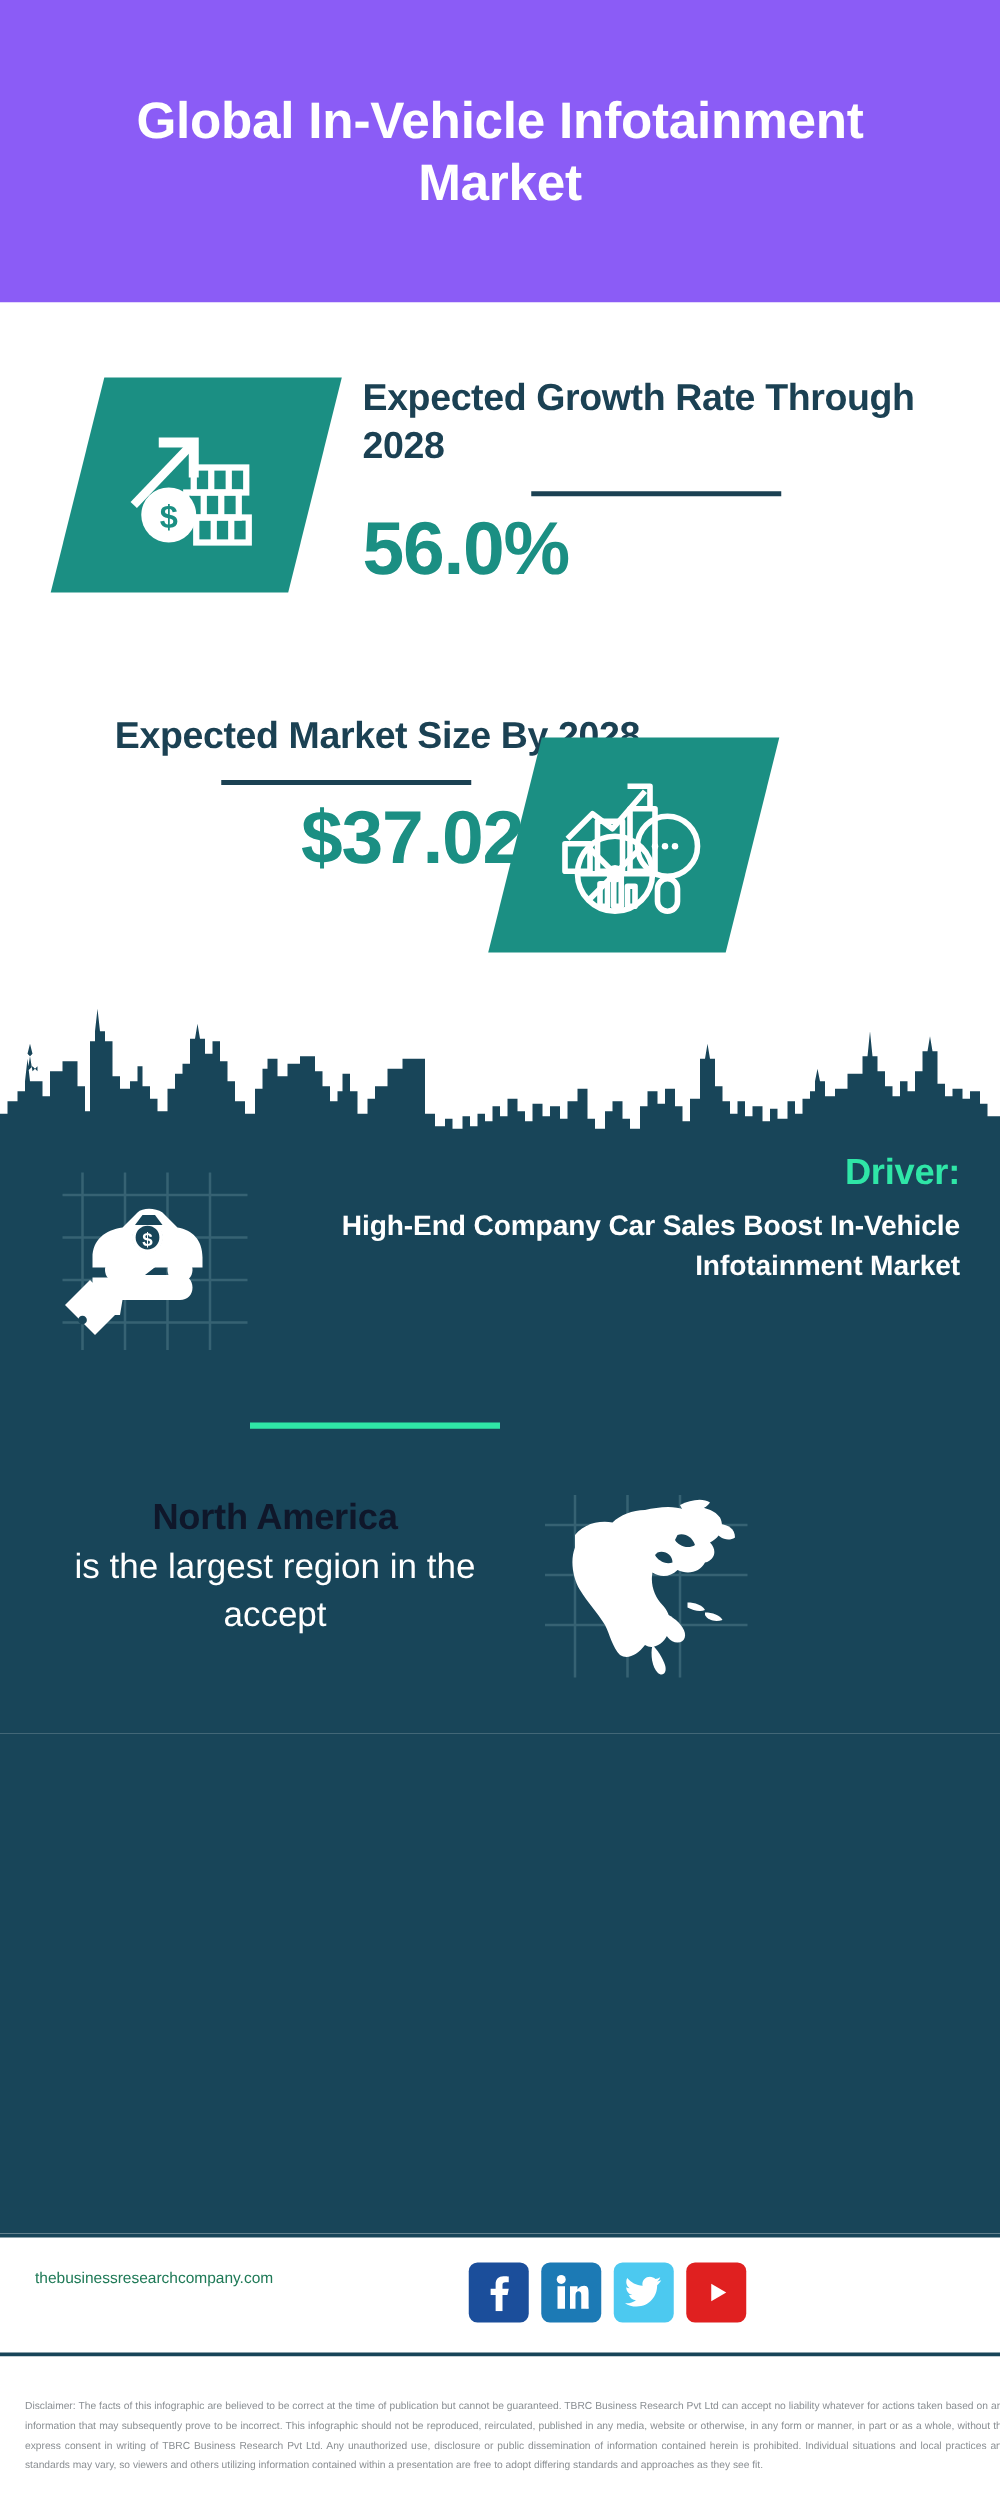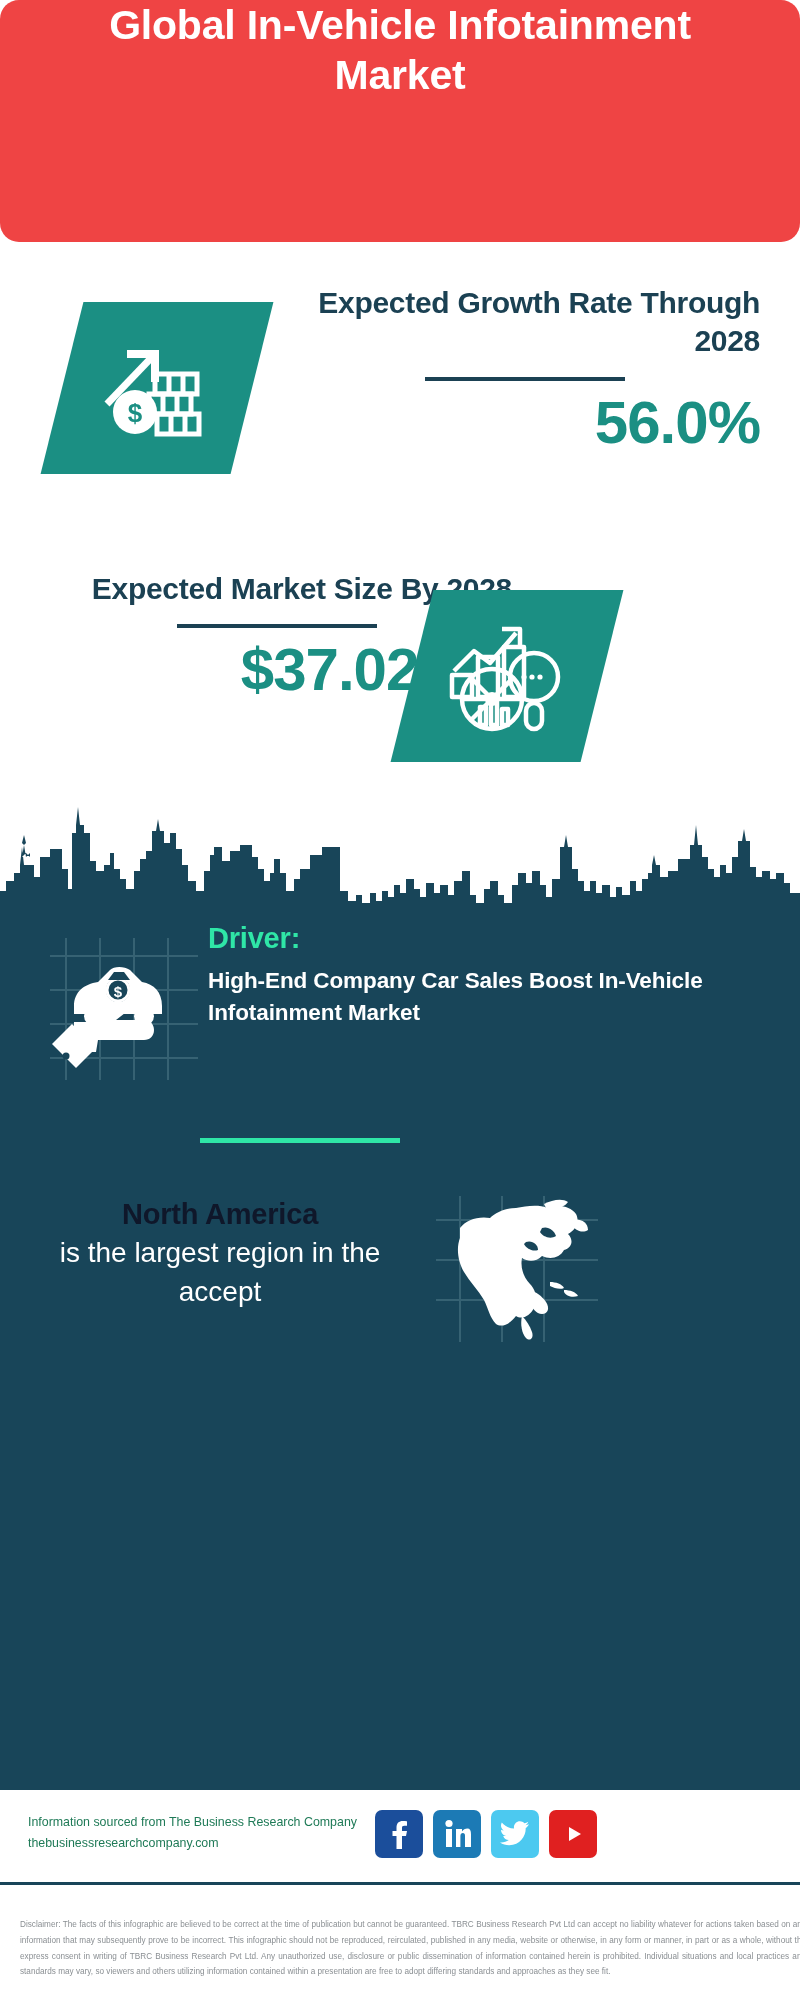--- a/index.html
+++ b/index.html
@@ -8,22 +8,22 @@
     font-family:"Liberation Sans", sans-serif;
     background:#ffffff;
     overflow:hidden;
     position:relative;
   }
   .page { width:800px; height:2000px; position:relative; background:#fff; }
 
   
   .header {
     position:absolute; left:0; top:0; width:800px; height:242px;
-    background:#ef4444;
-    display:flex; align-items:flex-start; justify-content:center;border-radius:19px;
+    background:#8b5cf6;
+    display:flex; align-items:center; justify-content:center;
   }
   .header-title {
     color:#ffffff;
     font-size:41px;
     font-weight:bold;
     line-height:1.22;
     text-align:center;
     letter-spacing:-0.2px;
     padding:0 90px;
     font-stretch:condensed;
@@ -38,21 +38,21 @@
     background:#1b8f83;
     transform:skewX(-14deg);
     display:flex; align-items:center; justify-content:center;
   }
   .badge > .badge-inner { transform:skewX(14deg); display:flex; align-items:center; justify-content:center; }
 
   .badge-growth { left:62px; top:302px; width:190px; height:172px; }
   .badge-market { left:412px; top:590px; width:190px; height:172px; }
 
   
-  .stat-right { position:absolute; left:290px; top:284px; width:470px; text-align:right; }
+  .stat-right { position:absolute; left:290px; top:300px; width:470px; text-align:left; }
   .stat-left  { position:absolute; left:42px;  top:570px; width:470px; text-align:right; }
 
   .stat-label {
     color:#1b4153;
     font-size:30px;
     font-weight:bold;
     line-height:1.28;
     letter-spacing:-0.3px;
   }
   .stat-rule {
@@ -79,21 +79,21 @@
   .dark-panel2 {
     position:absolute; left:0; top:1387px; width:800px; height:400px;
     background:#184559;
   }
 
   
   .driver-icon {
     position:absolute; left:38px; top:928px; width:170px; height:160px;
   }
   .driver-text {
-    position:absolute; left:208px; top:920px; width:560px; text-align:left;
+    position:absolute; left:208px; top:920px; width:560px; text-align:right;
   }
   .driver-heading {
     color:#2fe6a7; font-size:29px; font-weight:bold; line-height:1.25;
     letter-spacing:-0.2px;
   }
   .driver-body {
     color:#ffffff; font-size:22.5px; font-weight:bold; line-height:1.42;
     margin-top:9px; letter-spacing:-0.1px;
   }
 
@@ -294,21 +294,20 @@
       <g fill="#184559">
         <path d="M112,38 C118,36 124,40 126,46 C120,50 112,46 110,42 Z"></path>
         <path d="M96,52 C102,50 108,54 108,60 C102,62 96,58 94,54 Z"></path>
       </g>
     </svg>
   </div>
 
   <div class="footer"></div>
 
   <div class="footer-text">
-    <div>Information sourced from The Business Research Company</div>
     <div>thebusinessresearchcompany.com</div>
   </div>
 
   <div class="social-row">
     <div class="social s-fb">
       <svg width="26" height="30" viewBox="0 0 26 30">
         <path fill="#ffffff" d="M16,30 L16,17 L20,17 L21,12 L16,12 L16,9 C16,7.5 16.5,6.8 18.4,6.8 L21,6.8 L21,2.2 C20.2,2.1 18.5,2 16.8,2 C12.9,2 10.5,4.2 10.5,8.4 L10.5,12 L6.5,12 L6.5,17 L10.5,17 L10.5,30 Z"></path>
       </svg>
     </div>
     <div class="social s-li">

